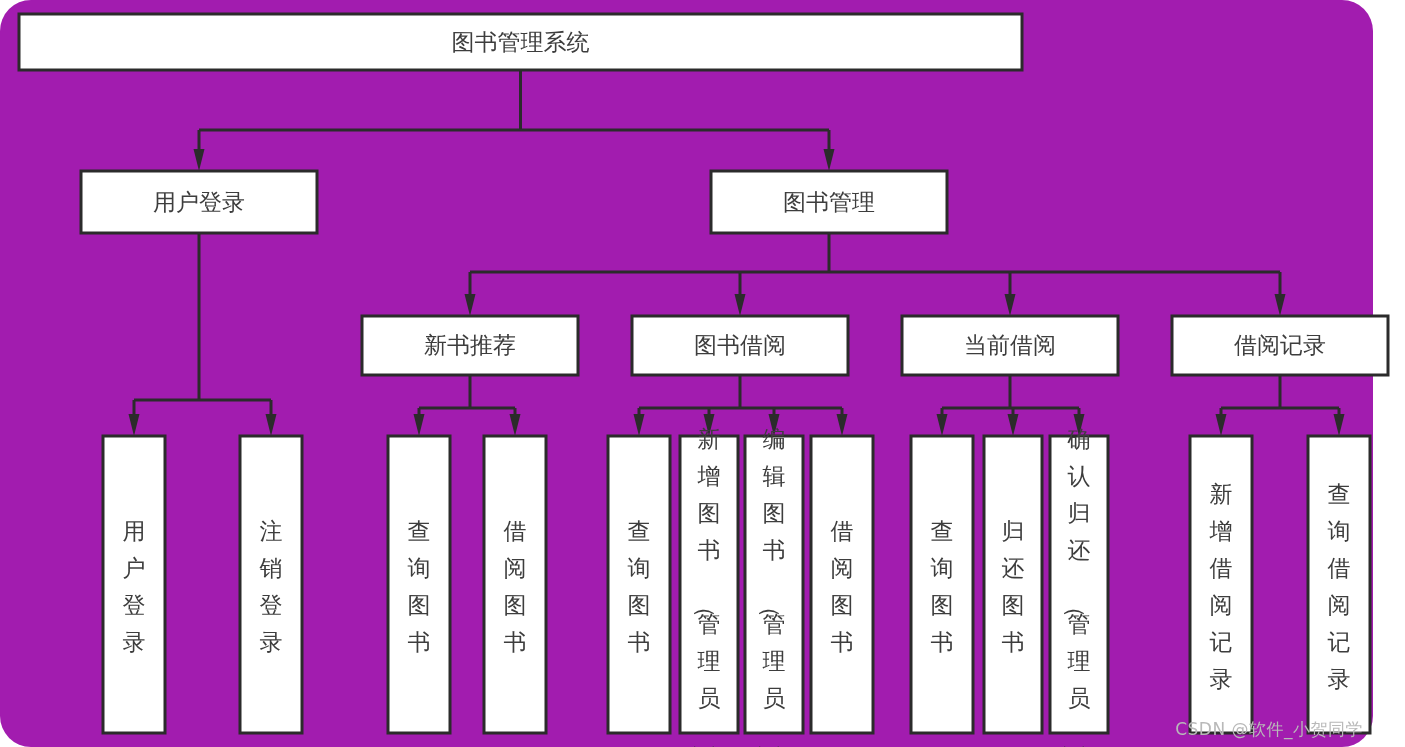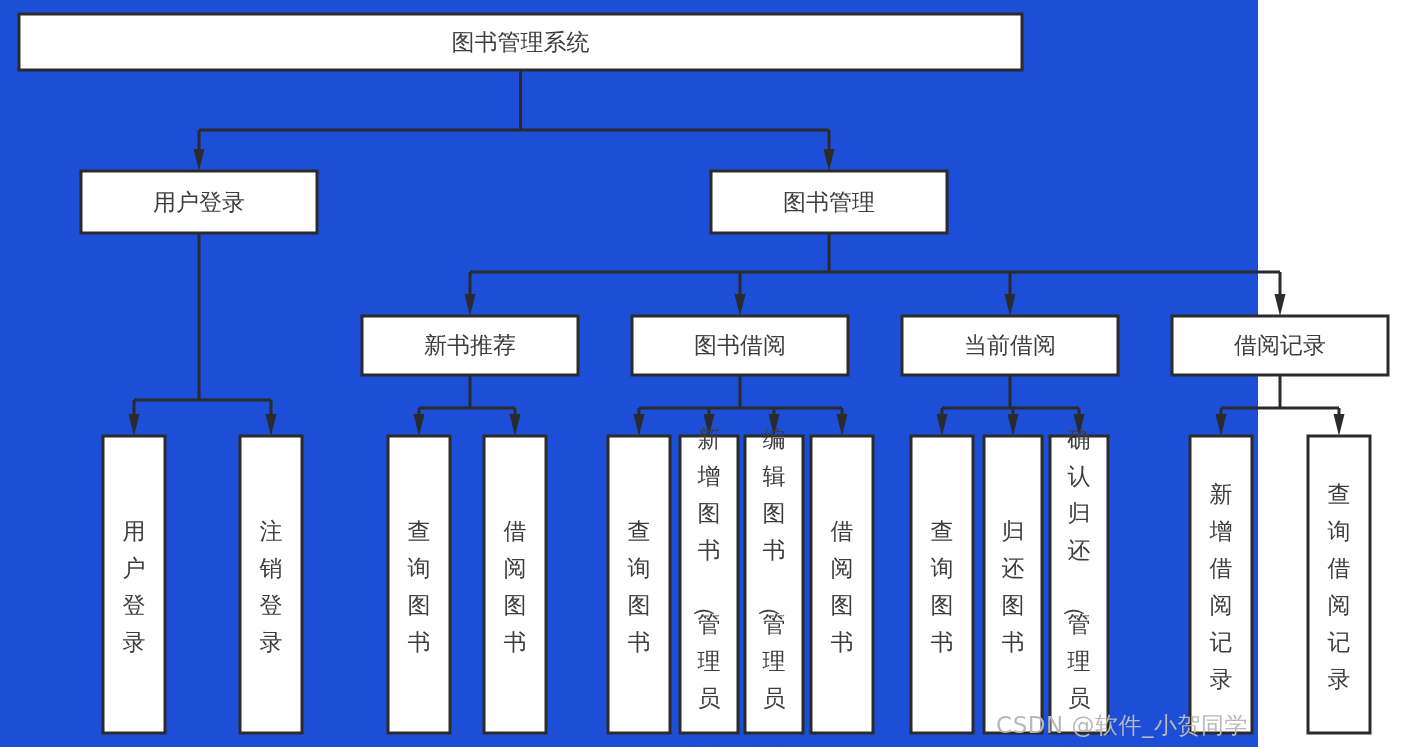--- a/index.html
+++ b/index.html
@@ -8,23 +8,24 @@
     background: #ffffff;
   }
   body {
     width: 1405px;
     height: 747px;
     font-family: "DejaVu Sans", "Liberation Sans", sans-serif;
     overflow: hidden;
   }
   #diagram-root {
     position: relative;
-    width: 1258px;
+    width: 1373px;
     height: 747px;
-    background: #1d4ed8;
+    background: #a21caf;
+    border-radius: 31px;
   }
   svg.flow {
     position: absolute;
     left: 0;
     top: 0;
     width: 1405px;
     height: 747px;
     display: block;
   }
   .node-rect {
@@ -54,21 +55,21 @@
     fill: #3d3d3d;
     font-family: "DejaVu Sans", "Liberation Sans", sans-serif;
     font-size: 23px;
     text-anchor: middle;
   }
   .watermark-text {
     position: absolute;
     right: 10px;
     bottom: 6px;
     font-family: "DejaVu Sans", "Liberation Sans", sans-serif;
-    font-size: 23px;
+    font-size: 17px;
     color: #b9b9b9;
     white-space: nowrap;
     letter-spacing: 0.5px;
   }
 </style>
 </head>
 <body>
 
 <div id="diagram-root">
   <svg class="flow" viewBox="0 0 1405 747">

